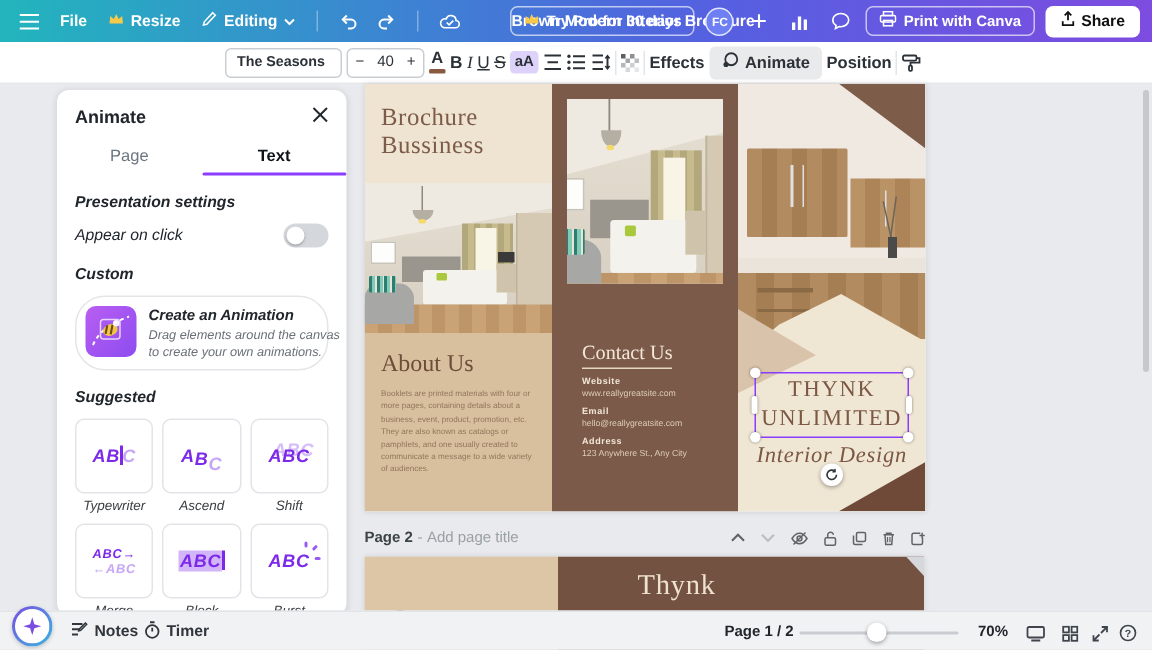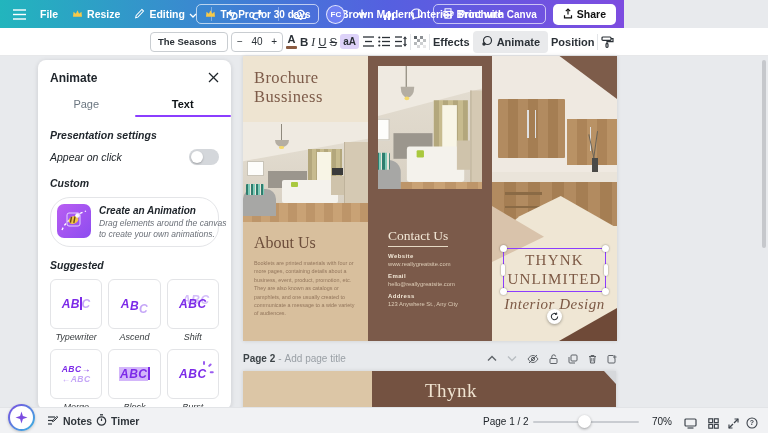--- a/index.html
+++ b/index.html
@@ -1,21 +1,21 @@
 <!DOCTYPE html>
 <html><head>
 <meta charset="utf-8">
 <style>
   * { margin:0; padding:0; box-sizing:border-box; }
   html,body { width:768px; height:433px; overflow:hidden; }
   body { font-family:"Liberation Sans","DejaVu Sans",sans-serif; background:#e8eaed; position:relative; }
   .app { position:absolute; inset:0; width:768px; height:433px; }
 
   
-  .header { position:absolute; left:0; top:0; width:624px; height:28px;
+  .header { position:absolute; left:0; top:0; width:768px; height:28px;
     background:linear-gradient(90deg,#22b5bd 0%,#3f7fd4 38%,#5560e0 62%,#7d4ce0 100%);
     display:flex; color:#fff; font-size:10.5px; font-weight:600; }
   .hleft { display:flex; align-items:center; gap:14px; padding-left:13px; }
   .hitem { display:flex; align-items:center; gap:4px; cursor:pointer; white-space:nowrap; }
   .hsep { width:1px; height:14px; background:rgba(255,255,255,.35); }
   .htitle { margin-left:20px; font-weight:600; }
   .hright { position:absolute; right:8px; top:0; height:28px; display:flex; align-items:center; gap:7px; }
   .pill { display:flex; align-items:center; gap:4px; border:1px solid rgba(255,255,255,.65); border-radius:5px;
     height:20px; padding:0 8px; font-size:10px; white-space:nowrap; cursor:pointer; }
   .iconbtn { display:flex; align-items:center; justify-content:center; width:20px; height:20px; cursor:pointer; }
@@ -152,21 +152,21 @@
   
   .bottombar { position:absolute; left:0; top:407px; width:768px; height:26px; background:#f1f2f4;
     border-top:1px solid #e2e4e7; }
   .magic { position:absolute; left:8px; top:-4px; width:27px; height:27px; border-radius:50%;
     border:2px solid transparent; background:linear-gradient(#fff,#fff) padding-box,
     linear-gradient(135deg,#7b4ce0,#38b6e0) border-box; display:flex; align-items:center; justify-content:center;
     cursor:pointer; box-shadow:0 1px 3px rgba(0,0,0,.2); }
   .bitem { position:absolute; top:0; height:26px; display:flex; align-items:center; gap:4px; font-size:10.5px;
     font-weight:700; color:#30363c; cursor:pointer; }
   .bstatic { position:absolute; top:0; height:26px; display:flex; align-items:center; font-size:10px;
-    font-weight:400; color:#21262b; }
+    font-weight:700; color:#21262b; }
   .slider { position:absolute; left:533px; top:12.5px; width:106px; height:2px; background:#c9ccd1; border-radius:2px; cursor:pointer; }
   .thumb { position:absolute; left:45px; top:-6px; width:13px; height:13px; border-radius:50%; background:#fff;
     box-shadow:0 1px 3px rgba(0,0,0,.35); }
   .bicon { position:absolute; top:7px; color:#3f454d; cursor:pointer; }
 
   
   .room { position:absolute; inset:0; background:linear-gradient(#e6e0d4,#d6cec0); }
   .room>div { position:absolute; }
   .r-ceil { left:0; top:0; width:100%; height:40%; background:#efeae1; clip-path:polygon(0 0,100% 0,100% 42%,0 98%); }
   .r-cord { left:30%; top:2%; width:1px; height:17%; background:#8f897d; }

